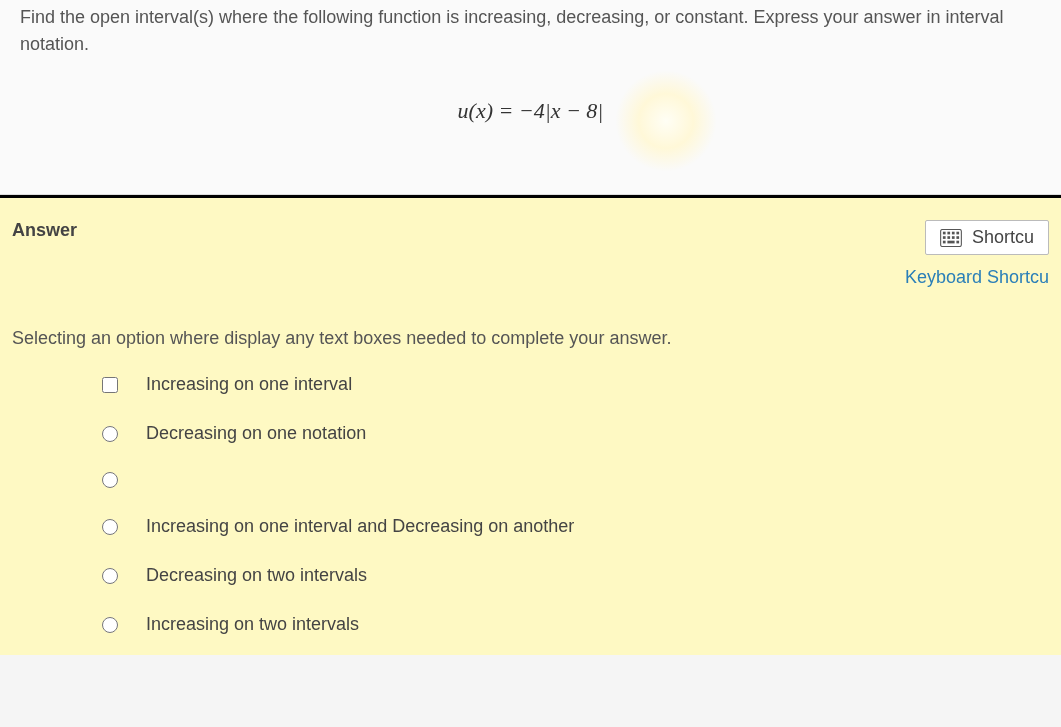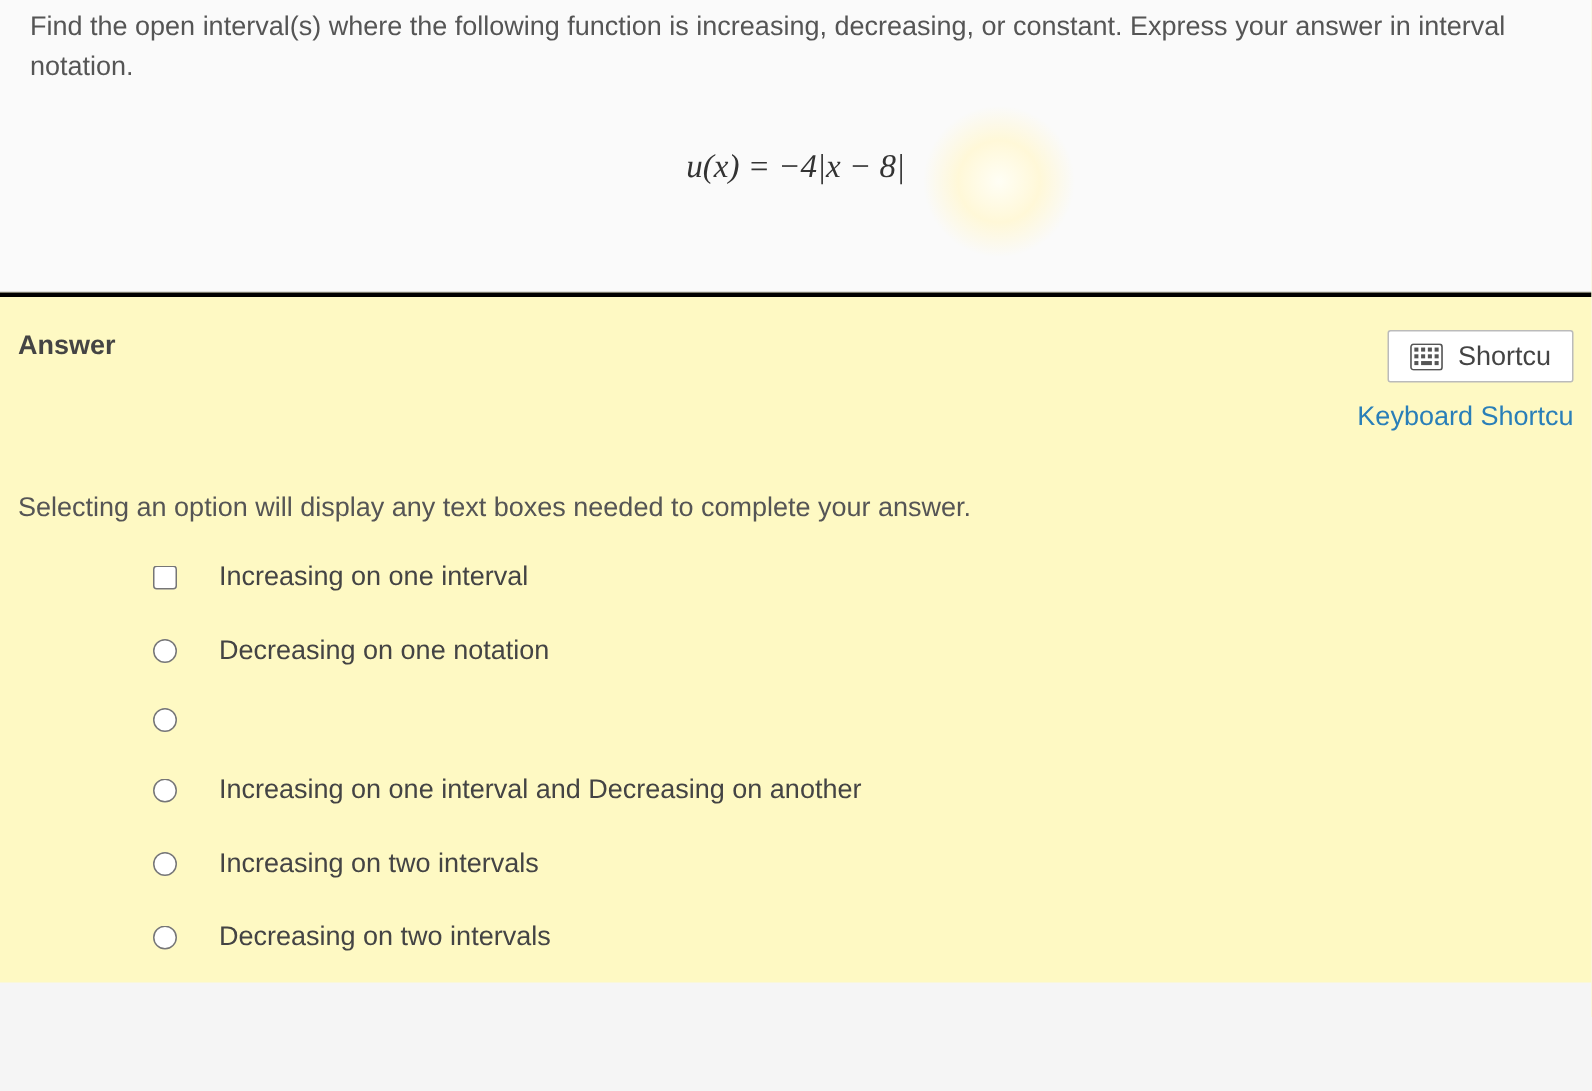--- a/index.html
+++ b/index.html
@@ -156,40 +156,40 @@
             <rect x="8" y="13" width="8" height="3" fill="#555"></rect>
             <rect x="18" y="13" width="3" height="3" fill="#555"></rect>
           </svg>
         </span>
         <span>Shortcu</span>
       </button>
       <a class="keyboard-shortcut">Keyboard Shortcu</a>
     </div>
   </div>
 
-  <p class="hint-text">Selecting an option will display any text boxes needed to complete your answer.</p>
+  <p class="hint-text">Selecting an option where display any text boxes needed to complete your answer.</p>
 
   <div class="options">
     <label class="option-row">
       <input type="checkbox" class="checkbox-input" style="">
       <span>Increasing on one interval</span>
     </label>
     <label class="option-row">
       <input type="radio" name="interval" class="radio-input" style="">
       <span>Decreasing on one notation</span>
     </label>
     <label class="option-row">
       <input type="radio" name="interval" class="radio-input" style="">
     </label>
     <label class="option-row">
       <input type="radio" name="interval" class="radio-input" style="">
       <span>Increasing on one interval and Decreasing on another</span>
     </label>
     <label class="option-row">
       <input type="radio" name="interval" class="radio-input" style="">
-      <span>Increasing on two intervals</span>
+      <span>Decreasing on two intervals</span>
     </label>
     <label class="option-row">
       <input type="radio" name="interval" class="radio-input" style="">
-      <span>Decreasing on two intervals</span>
+      <span>Increasing on two intervals</span>
     </label>
   </div>
 </div>
 
 </body></html>

